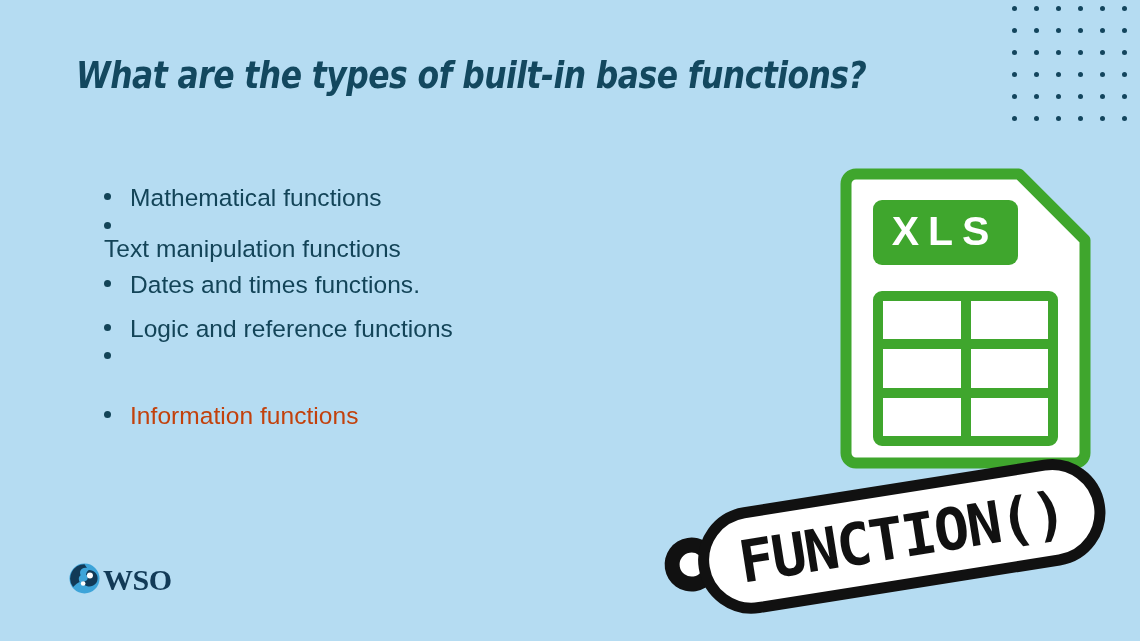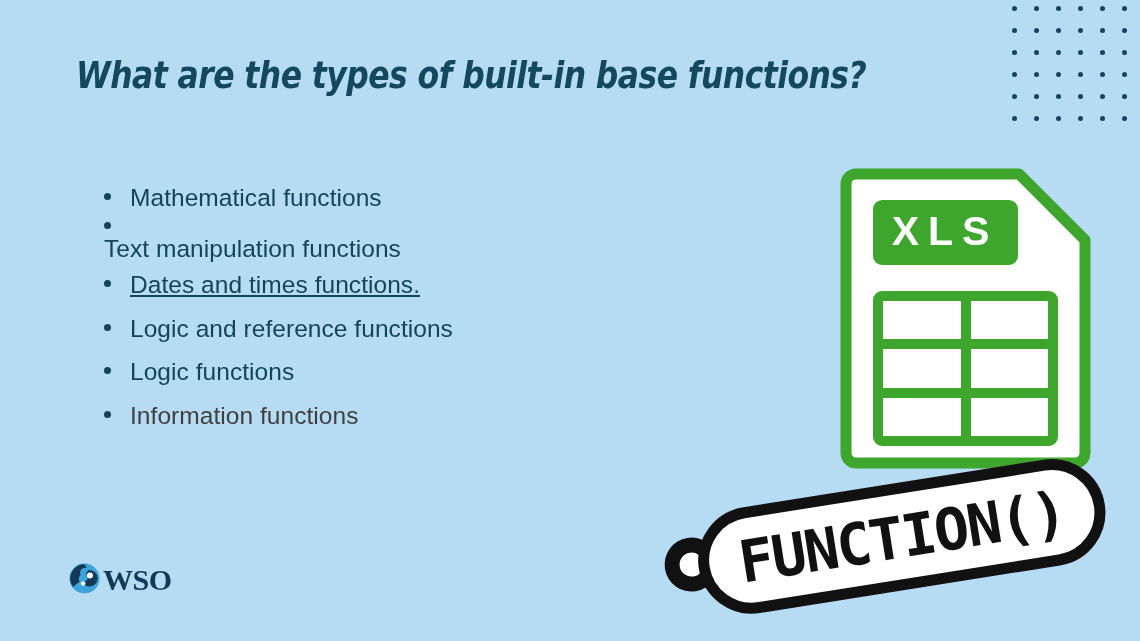--- a/index.html
+++ b/index.html
@@ -192,33 +192,32 @@
 
   <ul id="bullet-list">
     <li style="color: rgb(19, 68, 88);">
       <span class="bullet-dot"></span>
       <span>Mathematical functions</span>
     </li>
     <li style="color: rgb(19, 68, 88); flex-direction: column;">
       <span class="bullet-dot"></span>
       <span>Text manipulation functions</span>
     </li>
-    <li style="color: rgb(19, 68, 88); text-decoration: underline;">
+    <li style="color: rgb(19, 68, 88);">
       <span class="bullet-dot"></span>
       <span>Dates and times functions.</span>
     </li>
     <li style="color: rgb(19, 68, 88);">
       <span class="bullet-dot"></span>
       <span>Logic and reference functions</span>
     </li>
     <li style="color: rgb(19, 68, 88);">
       <span class="bullet-dot"></span>
-      <span>Logic functions</span>
-    </li>
-    <li style="color: #404040;">
+    </li>
+    <li style="color: #c2410c;">
       <span class="bullet-dot"></span>
       <span>Information functions</span>
     </li>
   </ul>
 
   <div id="xls-doc">
     <svg width="260" height="312" viewBox="0 0 260 312" xmlns="http://www.w3.org/2000/svg">
 
       <path d="M 20 11
                L 183 11

